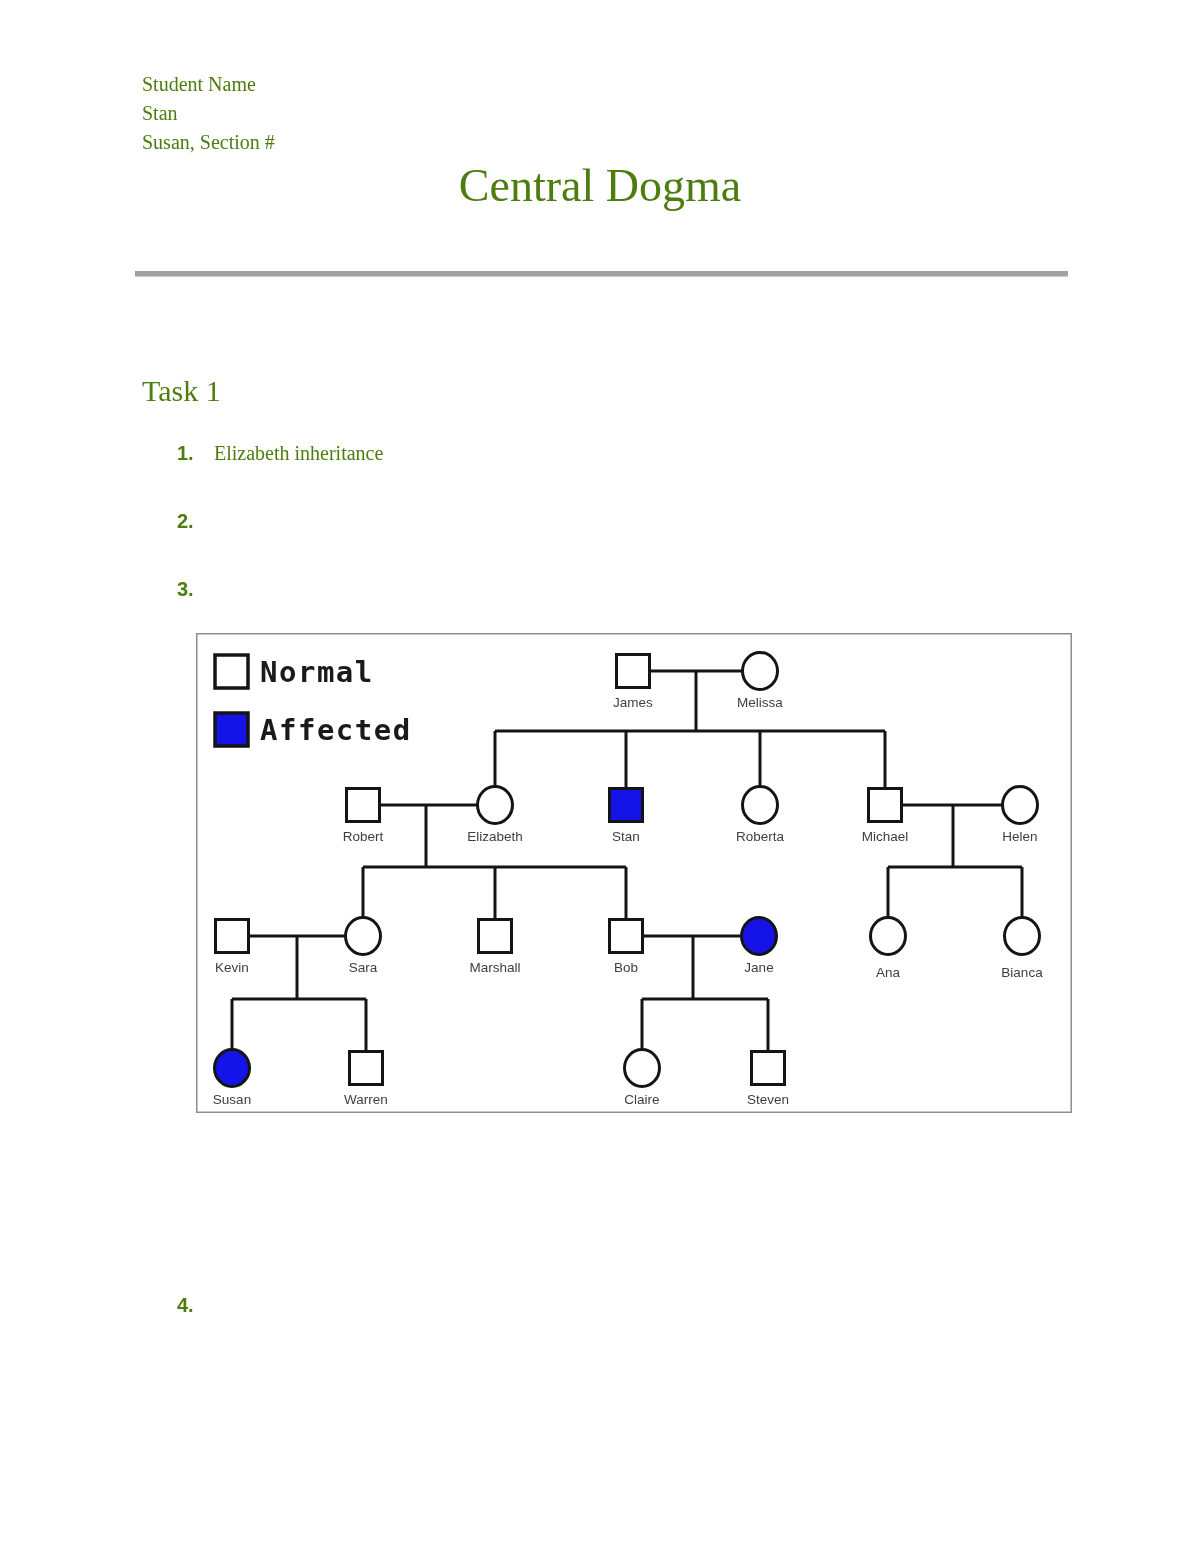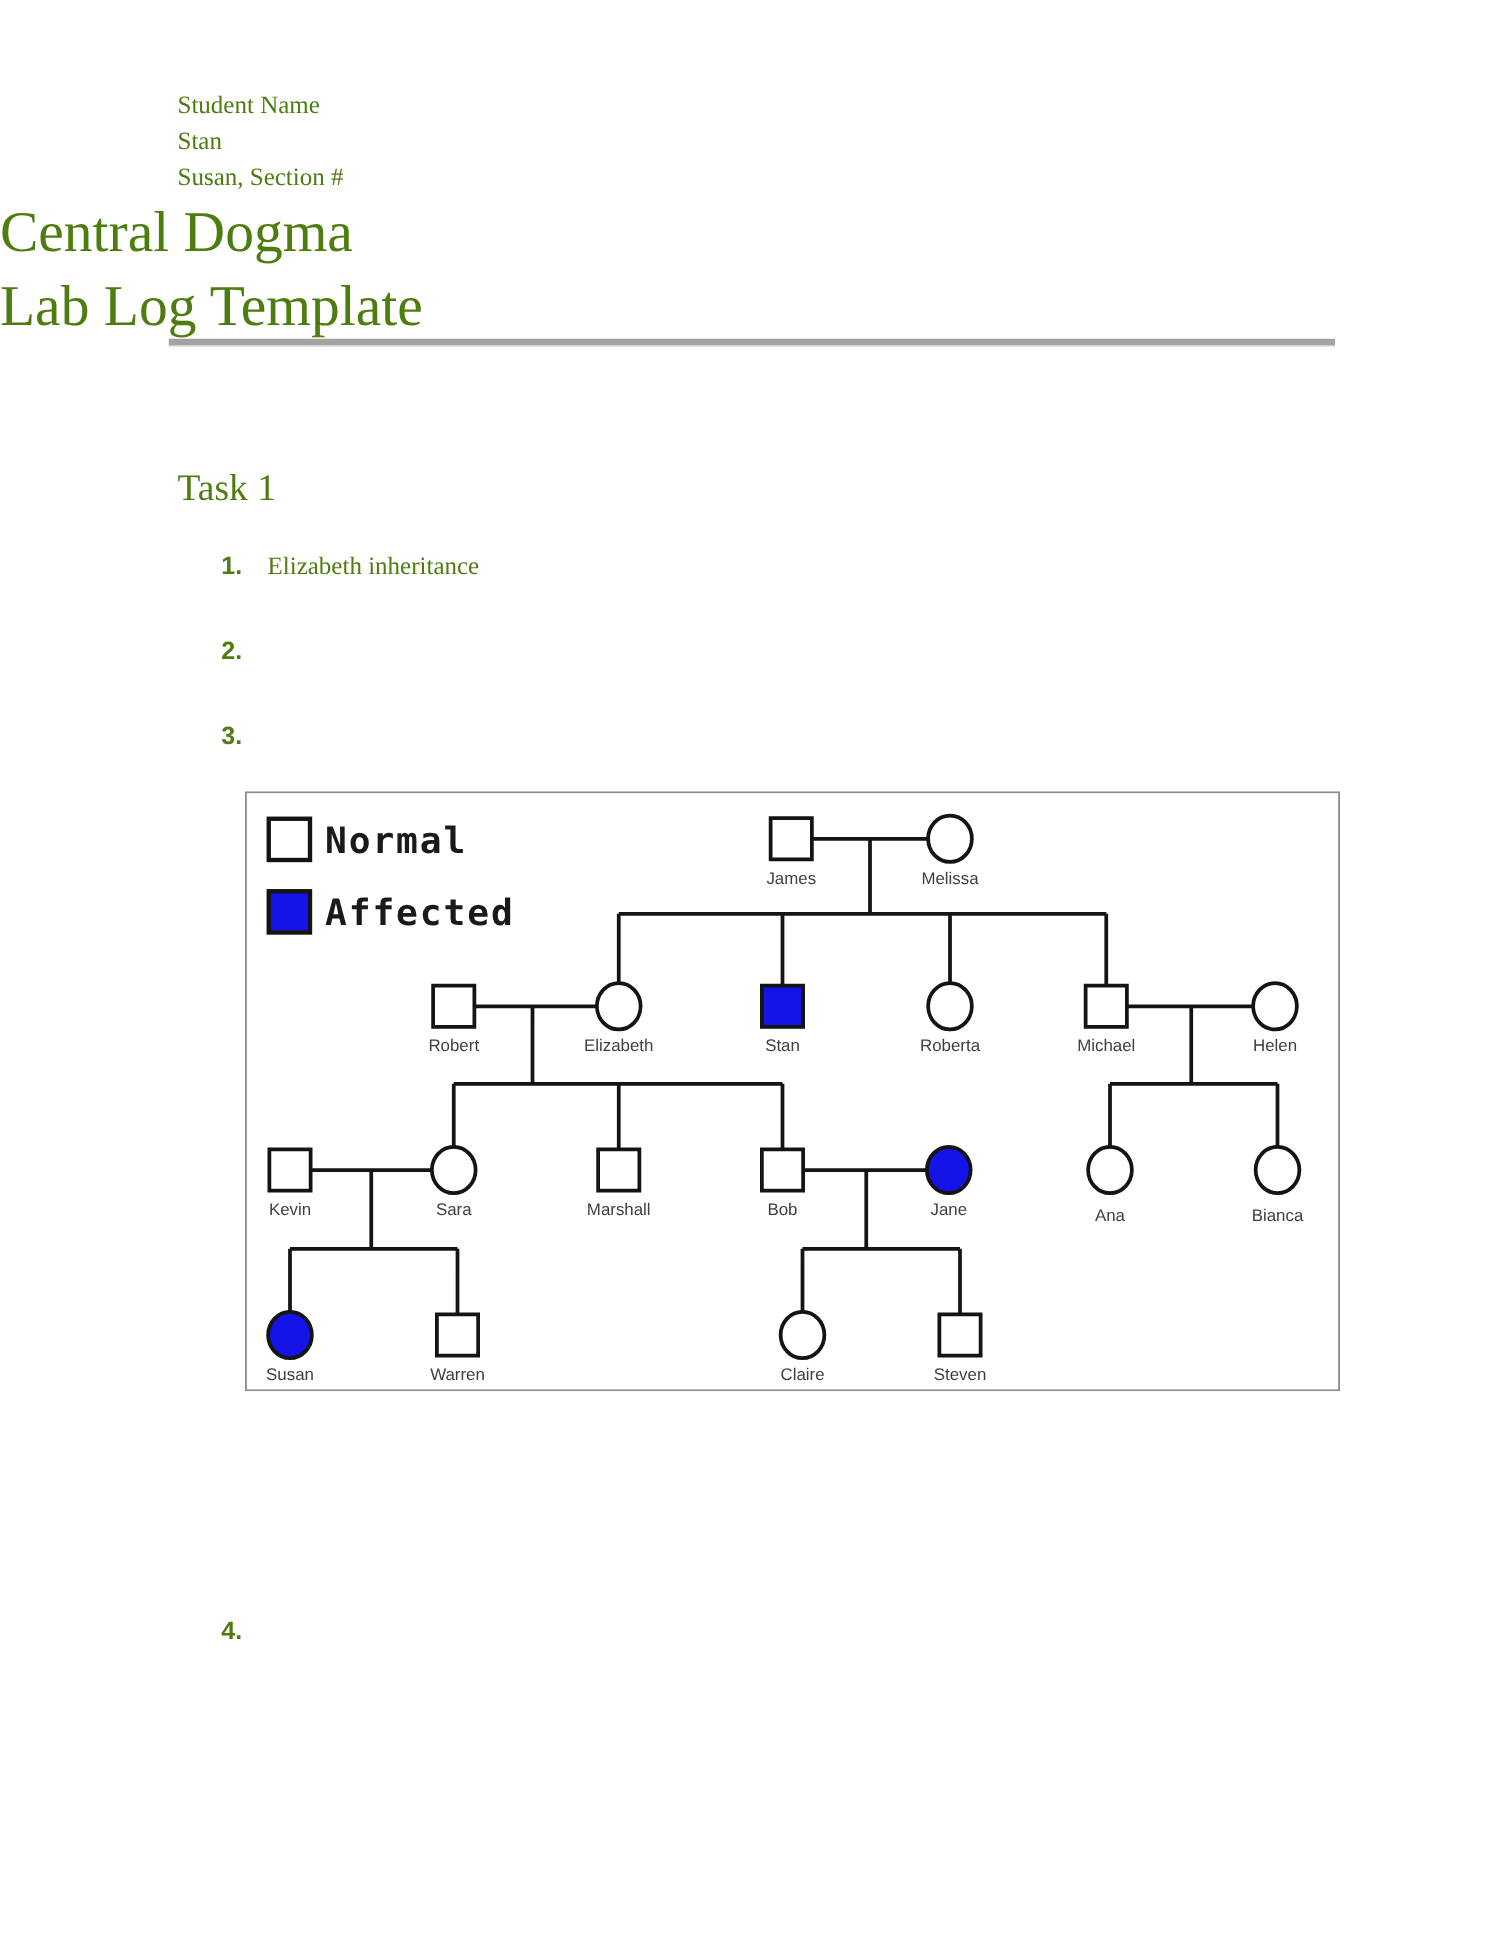--- a/index.html
+++ b/index.html
@@ -6,21 +6,21 @@
   #page {
     position:relative; width:1200px; height:1553px; background:#ffffff;
     font-family:"Liberation Serif","DejaVu Serif",serif; color:#4d7c0f;
     overflow:hidden;
     padding-left:36px;
   }
   .abs { position:absolute; }
 
   .header-block { left:142px; top:70px; font-size:20px; line-height:29px; }
 
-  .title-block { left:0; top:156px; width:1200px; text-align:left;
+  .title-block { left:0; top:156px; width:1200px; text-align:center;
                  font-size:46px; line-height:59px; }
 
   .title-rule { left:135px; top:271px; width:933px; height:5px;
                 background:#a2a2a2; border-bottom:1px solid #cfcfcf; }
 
   .task-heading { left:142px; top:374px; font-size:30px; font-weight:normal; }
 
   .list-row { font-size:20px; line-height:26px; }
   .list-num {
     position:absolute; left:177px; top:0;
@@ -42,21 +42,20 @@
 <div id="page">
 
   <div class="abs header-block">
     <div>Student Name</div>
     <div>Stan</div>
     <div>Susan, Section #</div>
   </div>
 
   <div class="abs title-block">
     <div>Central Dogma</div>
-    <div>Lab Log Template</div>
   </div>
 
   <div class="abs title-rule"></div>
 
   <div class="abs task-heading">Task 1</div>
 
   <div class="abs list-row" style="left:0; top:440px; width:1200px; height:26px;">
     <span class="list-num">1.</span>
     <span class="list-text">Elizabeth inheritance</span>
   </div>

